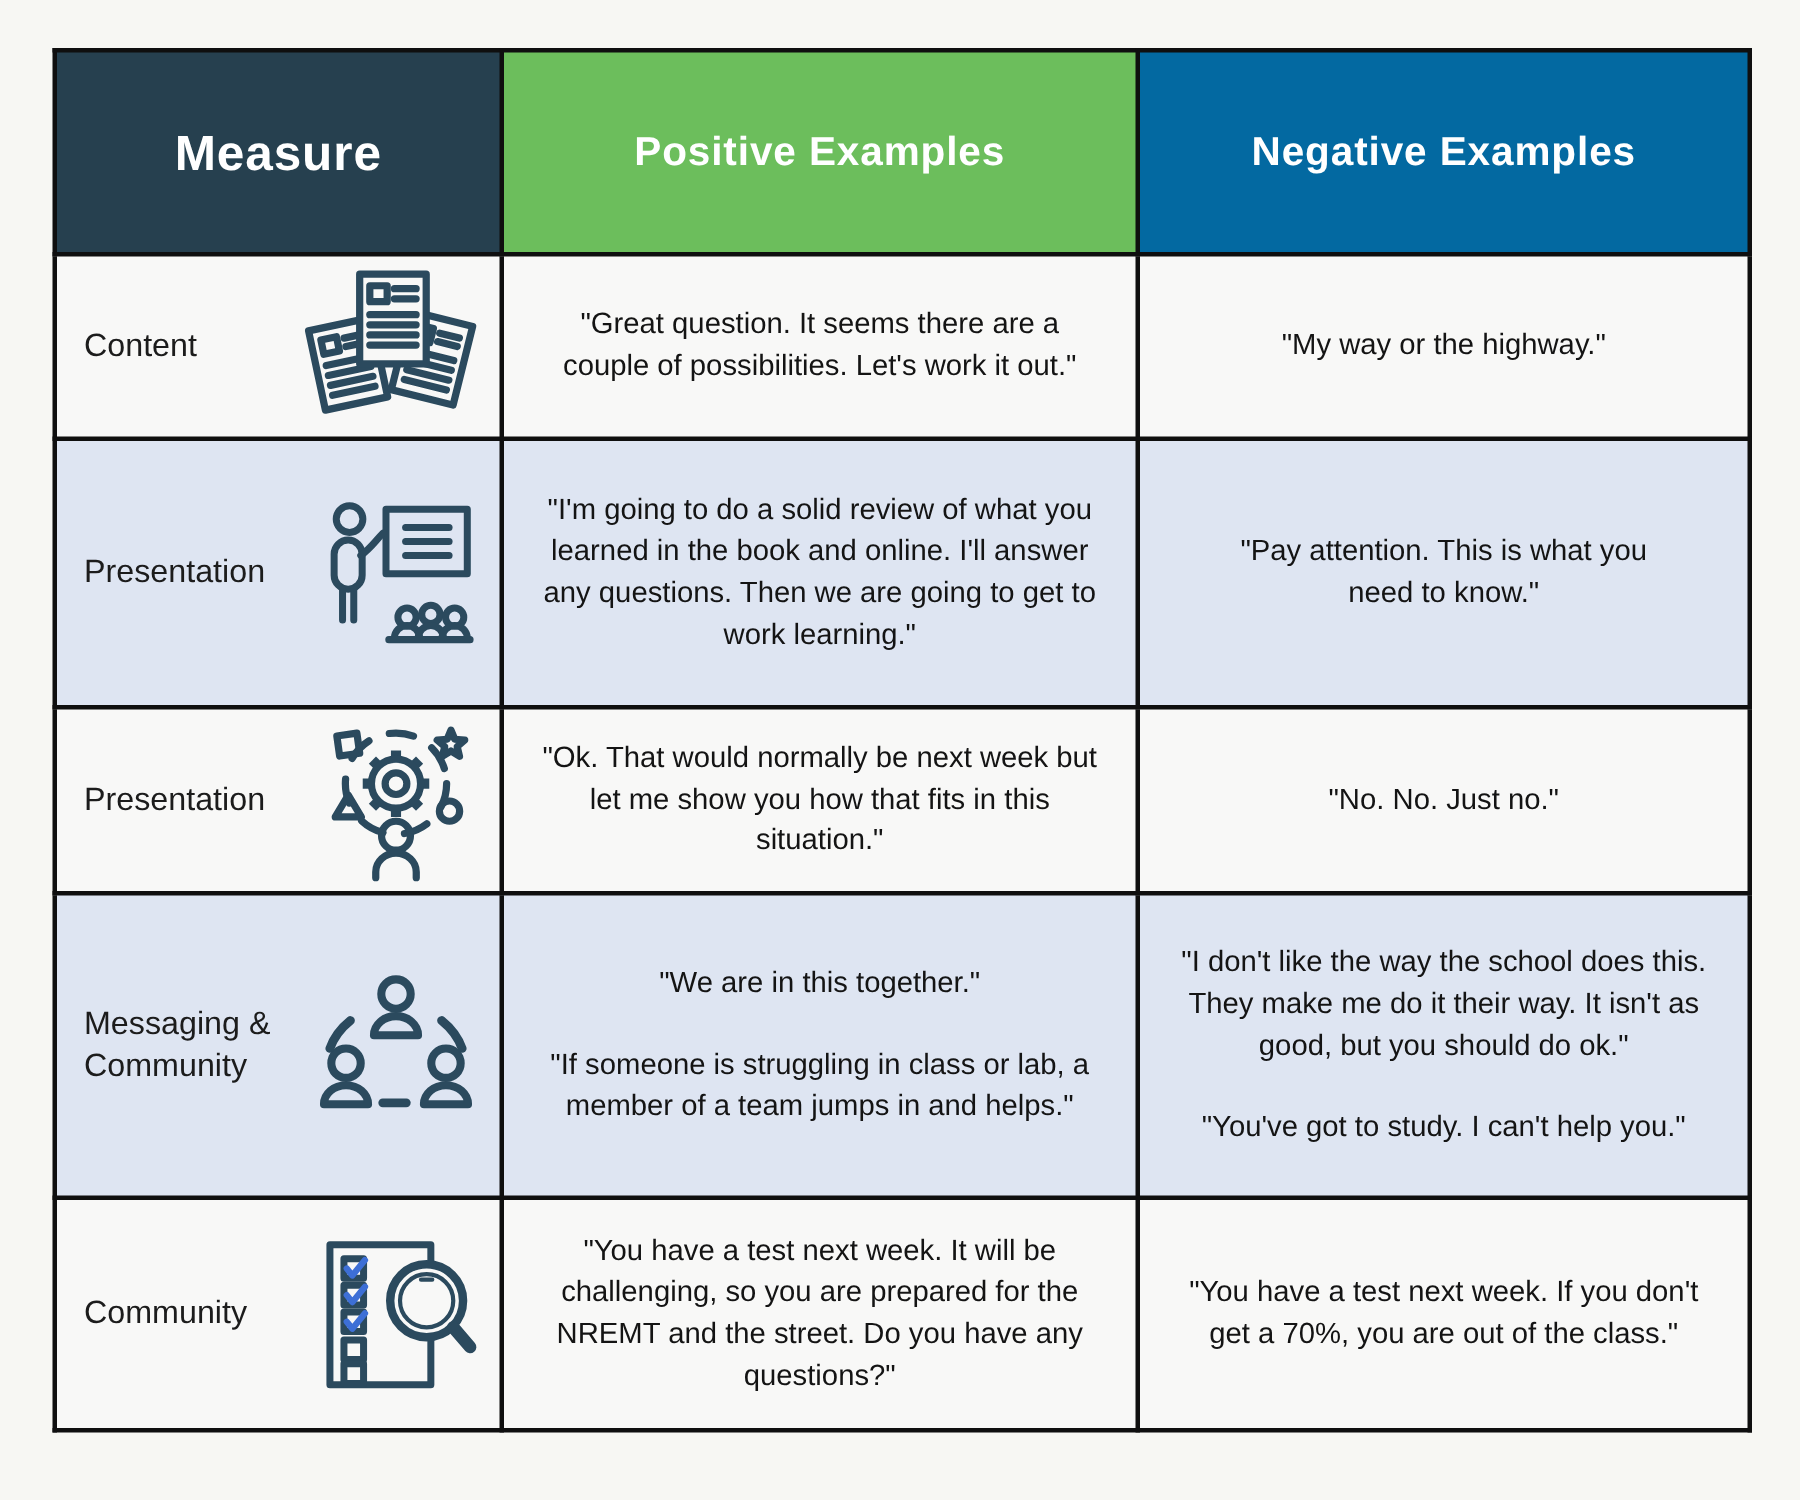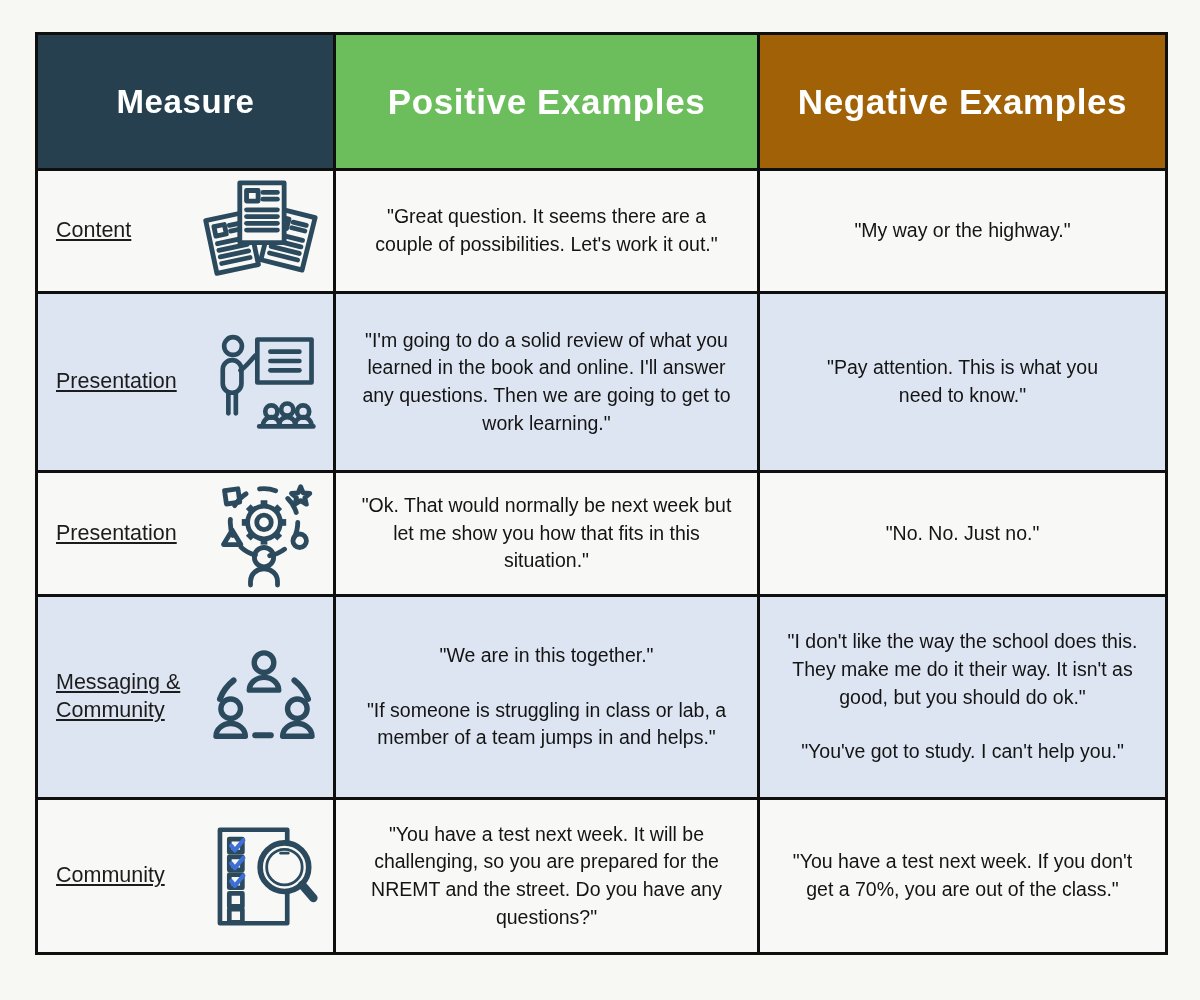--- a/index.html
+++ b/index.html
@@ -17,36 +17,36 @@
     table-layout:fixed;
   }
   table.cmp th, table.cmp td{
     border:3px solid #0F0F0F;
     padding:0;
     vertical-align:middle;
   }
   col.c1{width:298px;} col.c2{width:424px;} col.c3{width:408px;}
   tr.hdr{height:136px;}
   th{
-    font-size:35px;font-weight:bold;color:#FFFFFF;letter-spacing:.6px;
+    font-size:27px;font-weight:bold;color:#FFFFFF;letter-spacing:.6px;
     text-align:center;
   }
   th.h-measure{background:#26404F;font-size:33px;}
   th.h-positive{background:#6CBE5C;}
-  th.h-negative{background:#a16207;}
+  th.h-negative{background:#0369a1;}
   tr.r0{height:123px;} tr.r1{height:179px;} tr.r2{height:124px;}
   tr.r3{height:203px;} tr.r4{height:155px;}
   tr.row-light td{background:#F8F8F7;}
   tr.row-blue td{background:#DEE5F2;}
   .mcell{
     display:flex;align-items:center;justify-content:space-between;
     padding:0 14px 0 18px;height:100%;
   }
   .measure-label{
-    font-size:21.5px;color:#1C1C1C;line-height:1.3;max-width:162px;text-decoration:underline;
+    font-size:21.5px;color:#1C1C1C;line-height:1.3;max-width:162px;
   }
   .icon{display:flex;align-items:center;flex:0 0 auto;}
   .icon svg{display:block;}
   td.quote-cell{text-align:center;}
   td.quote-cell p{
     margin:0;padding:0 20px;
     font-size:19.5px;line-height:1.42;color:#141414;
   }
   td.quote-cell p + p{margin-top:27px;}
   td.col-neg p{max-width:356px;margin-left:auto;margin-right:auto;}

